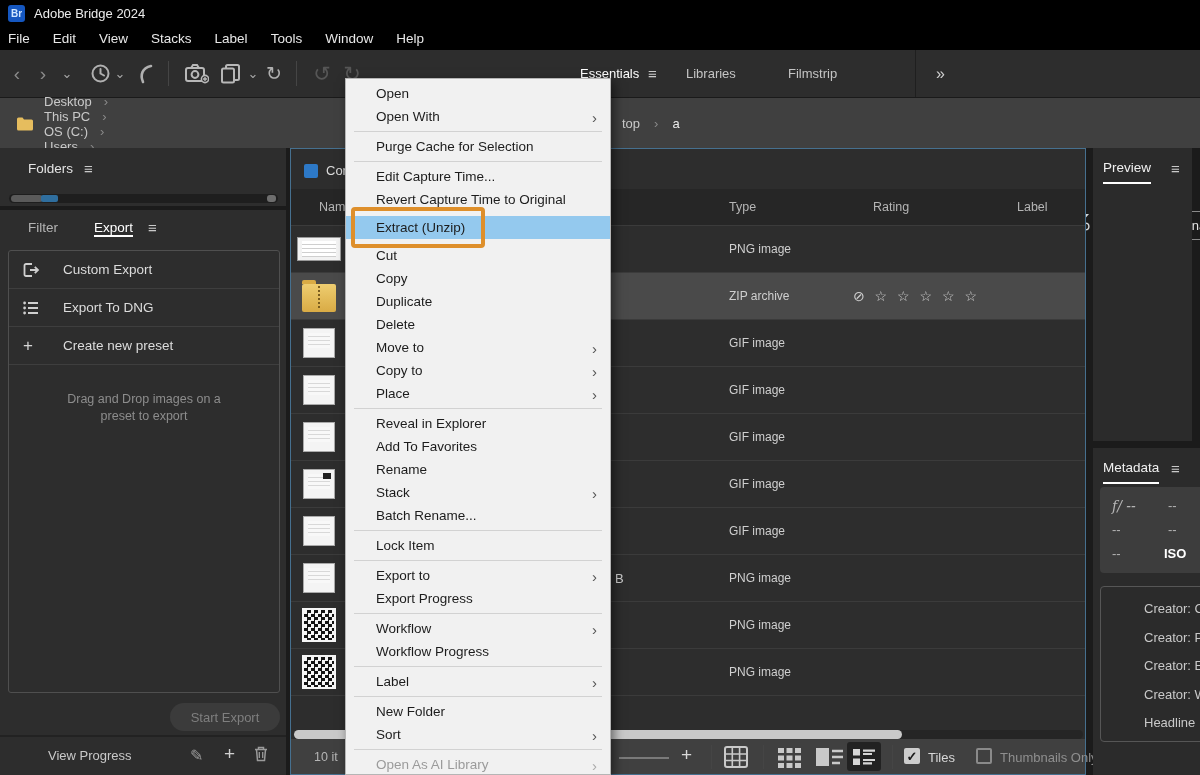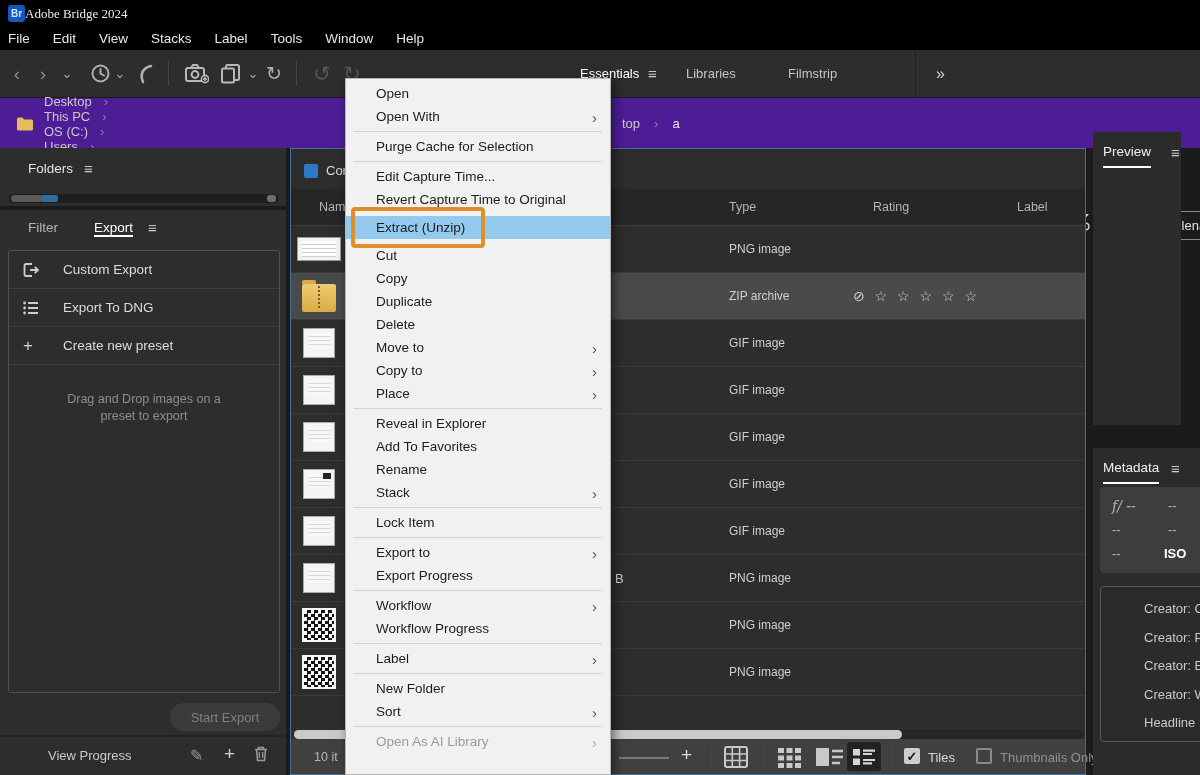--- a/index.html
+++ b/index.html
@@ -6,40 +6,40 @@
   body { background:#111; font-family:"Liberation Sans", sans-serif; }
   #app { position:relative; width:1200px; height:775px; background:#1b1b1b; overflow:hidden;
          font-family:"Liberation Sans", sans-serif; color:#d6d6d6; }
   .abs { position:absolute; }
 
   
   #titlebar { position:absolute; left:0; top:0; width:1200px; height:27px; background:#000;
               display:flex; align-items:center; padding-left:8px; }
   #app-logo { width:17px; height:17px; background:#1557c0; border-radius:3px; color:#cfe6ff;
               font-size:10px; font-weight:bold; display:flex; align-items:center; justify-content:center; }
-  #window-title { font-size:13px; color:#ececec;font-family:Liberation Serif, serif; }
+  #window-title { margin-left:9px; font-size:13px; color:#ececec; }
 
   
   #menubar { position:absolute; left:0; top:27px; width:1200px; height:23px; background:#000;
              display:flex; align-items:center; gap:23px; padding-left:8px; }
   .menubar-item { font-size:13.5px; color:#e8e8e8; }
 
   
   #toolbar { position:absolute; left:0; top:50px; width:1200px; height:47px; background:#2d2d2d; }
   .tbi { position:absolute; top:0; height:47px; display:flex; align-items:center; justify-content:center; color:#9a9a9a; }
   .tb-sep { position:absolute; top:11px; width:1px; height:25px; background:#454545; }
   .glyph { font-size:19px; line-height:1; }
   .chev { font-size:13px; color:#a8a8a8; }
   .tab { position:absolute; top:0; height:47px; display:flex; align-items:center; font-size:13px; color:#c4c4c4; }
   .tab.active { color:#fff; }
   #tab-underline { position:absolute; left:578px; top:88px; width:84px; height:2px; background:#fff; }
   .hamb { font-size:15px; color:#c9c9c9; }
 
   
-  #crumbbar { position:absolute; left:0; top:97px; width:1200px; height:51px; background:#4c1d95; border-top:1px solid #1a1a1a; }
+  #crumbbar { position:absolute; left:0; top:97px; width:1200px; height:51px; background:#404040; border-top:1px solid #1a1a1a; }
   #crumbs { position:absolute; left:16px; top:0; height:51px; display:flex; align-items:center; gap:0; }
   .crumb-unit { display:flex; align-items:center; }
   .crumb { font-size:13px; color:#c9c9c9; }
   .crumb-sep { font-size:13px; color:#8a8a8a; margin:0 12px; }
   #crumb-frag { position:absolute; left:622px; top:0; height:51px; display:flex; align-items:center; }
   #crumb-frag .crumb-sep { margin:0 14px; }
   #crumb-current { font-size:13px; color:#ececec; }
   .sort-tri { font-size:17px; color:#c9c9c9; }
   #sort-button { position:absolute; left:1114px; top:113px; width:92px; height:29px; border:1px solid #8a8a8a;
                  border-radius:3px; display:flex; align-items:center; padding-left:11px; font-size:13px; color:#e4e4e4; overflow:hidden; white-space:nowrap; }
@@ -104,21 +104,21 @@
   .viewicon { position:absolute; top:7px; }
   #list-view-btn { position:absolute; left:556px; top:3px; width:34px; height:29px; background:#222; border-radius:3px;
                    display:flex; align-items:center; justify-content:center; }
   .checkbox { position:absolute; top:9px; width:16px; height:16px; border-radius:2px; }
   .checkbox.checked { background:#cdcdcd; color:#1a1a1a; font-size:13px; font-weight:bold; display:flex; align-items:center; justify-content:center; }
   .checkbox.unchecked { border:2px solid #8a8a8a; }
   #tiles-label { position:absolute; left:637px; top:11px; font-size:13px; color:#d8d8d8; }
   #thumbs-only-label { position:absolute; left:709px; top:11px; font-size:13px; color:#8f8f8f; white-space:nowrap; }
 
   
-  #preview-panel { position:absolute; left:1093px; top:132px; width:88px; height:293px; background:#2b2b2b; }
+  #preview-panel { position:absolute; left:1093px; top:148px; width:99px; height:293px; background:#2b2b2b; }
   #metadata-panel { position:absolute; left:1093px; top:448px; width:107px; height:327px; background:#2b2b2b; }
   .rp-title { position:absolute; left:10px; top:12px; font-size:13.5px; color:#f0f0f0; border-bottom:2px solid #fff; padding-bottom:7px; }
   .rp-hamb { position:absolute; left:78px; top:12px; }
   #camera-box { position:absolute; left:7px; top:39px; width:120px; height:86px; background:#3d3d3d; border-radius:4px; padding:8px 0 0 12px; }
   .cam-row { height:24px; position:relative; }
   .cam-l { position:absolute; left:0; top:3px; font-size:13px; color:#b5b5b5; }
   .cam-l.fstop { font-style:italic; font-family:"DejaVu Serif", serif; font-size:14px; }
   .cam-r { position:absolute; left:56px; top:3px; font-size:13px; color:#b5b5b5; }
   .cam-r.iso { font-weight:bold; color:#fff; left:52px; }
   #creator-box { position:absolute; left:7px; top:138px; width:120px; height:156px; border:1px solid #565656; border-radius:4px; padding:8px 0 0 43px; }
@@ -564,20 +564,24 @@
 
       </div>
       <div class="menu-item">
         <span class="mi-label">Rename</span>
 
       </div>
       <div class="menu-item sub">
         <span class="mi-label">Stack</span>
         <span class="mi-arrow">›</span>
       </div>
+      <div class="menu-item">
+        <span class="mi-label">Batch Rename...</span>
+
+      </div>
       <div class="menu-item sep">
         
         
       </div>
       <div class="menu-item">
         <span class="mi-label">Lock Item</span>
 
       </div>
       <div class="menu-item sep">
         

